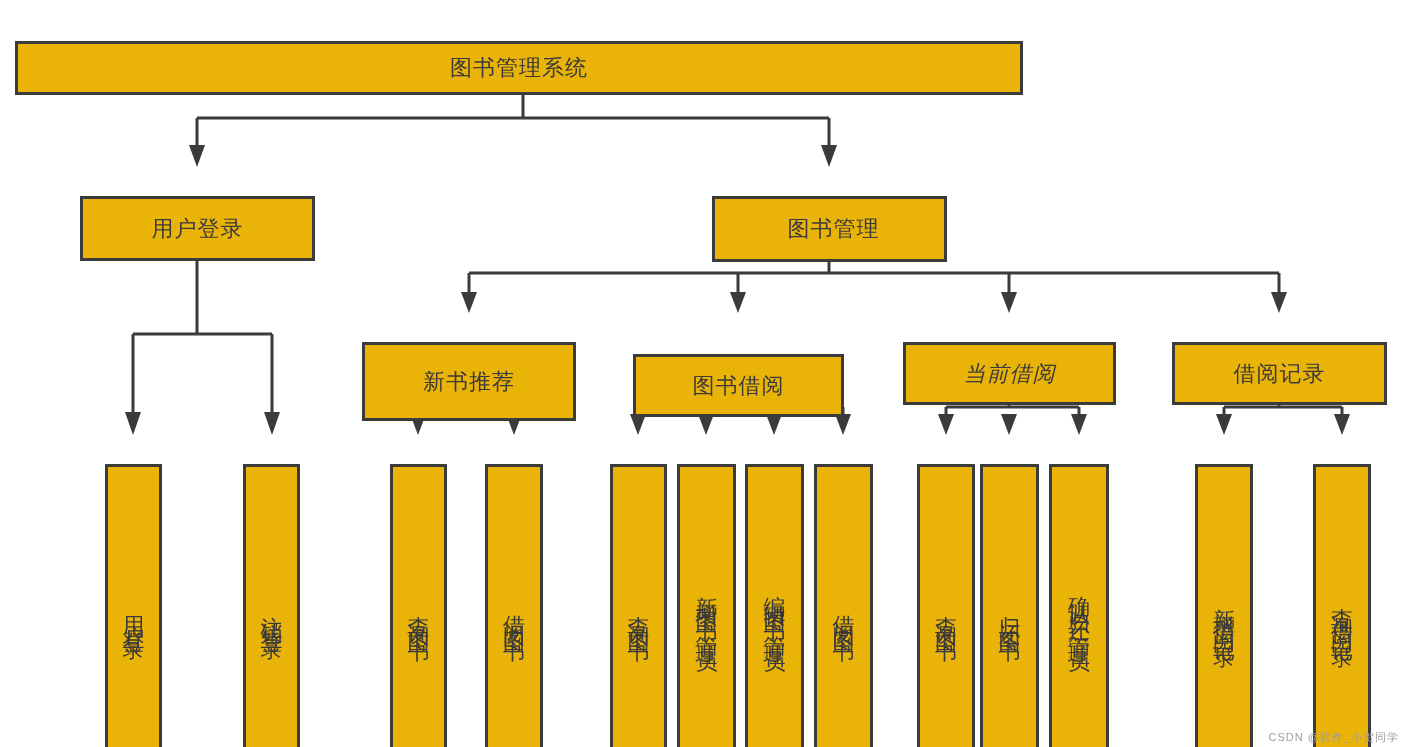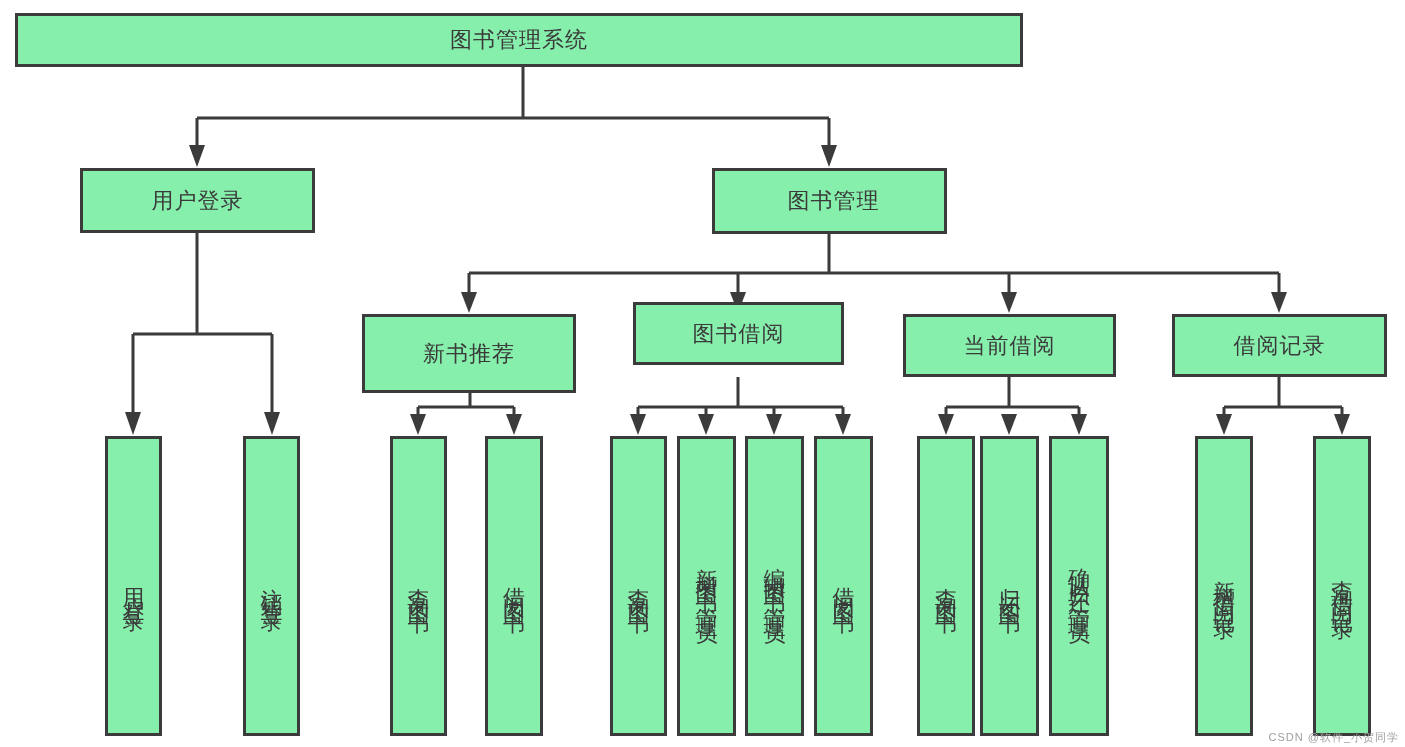--- a/index.html
+++ b/index.html
@@ -8,28 +8,29 @@
     width:1405px;height:747px;
     background:#ffffff;
     font-family:"Liberation Sans","DejaVu Sans",sans-serif;
     overflow:hidden;
   }
   .svg-layer{position:absolute;left:0;top:0;width:1405px;height:747px;}
   .box{
     position:absolute;
     box-sizing:border-box;
     border:3px solid #3b3b3b;
-    background:#86efac;
+    background:#eab308;
     display:flex;
     align-items:center;
     justify-content:center;
     color:#3a3a3a;
     font-size:22px;
     letter-spacing:1px;
     white-space:nowrap;
+    margin-top:28px;
   }
   .leaf{
     font-size:22px;
   }
   .leaf .vtext{
     writing-mode:vertical-rl;
     text-orientation:mixed;
     letter-spacing:8px;
     line-height:1;
     color:#3a3a3a;
@@ -94,22 +95,22 @@
       <polygon points="1334,414 1350,414 1342,435"></polygon>
     </g>
   </svg>
 
   <div class="box" style="left:15px;top:13px;width:1008px;height:54px;">图书管理系统</div>
 
   <div class="box" style="left:80px;top:168px;width:235px;height:65px;">用户登录</div>
   <div class="box" style="left:712px;top:168px;width:235px;height:66px;padding-left:8px;">图书管理</div>
 
   <div class="box" style="left:362px;top:314px;width:214px;height:79px;">新书推荐</div>
-  <div class="box" style="left:633px;top:302px;width:211px;height:63px;text-align:right;">图书借阅</div>
-  <div class="box" style="left:903px;top:314px;width:213px;height:63px;">当前借阅</div>
+  <div class="box" style="left:633px;top:326px;width:211px;height:63px;text-align:right;">图书借阅</div>
+  <div class="box" style="left:903px;top:314px;width:213px;height:63px;font-style:italic;">当前借阅</div>
   <div class="box" style="left:1172px;top:314px;width:215px;height:63px;">借阅记录</div>
 
   <div class="box leaf" style="left:105px;top:436px;width:57px;height:300px;">
     <span class="vtext">用户登录</span>
   </div>
   <div class="box leaf" style="left:243px;top:436px;width:57px;height:300px;">
     <span class="vtext">注销登录</span>
   </div>
 
   <div class="box leaf" style="left:390px;top:436px;width:57px;height:300px;">

